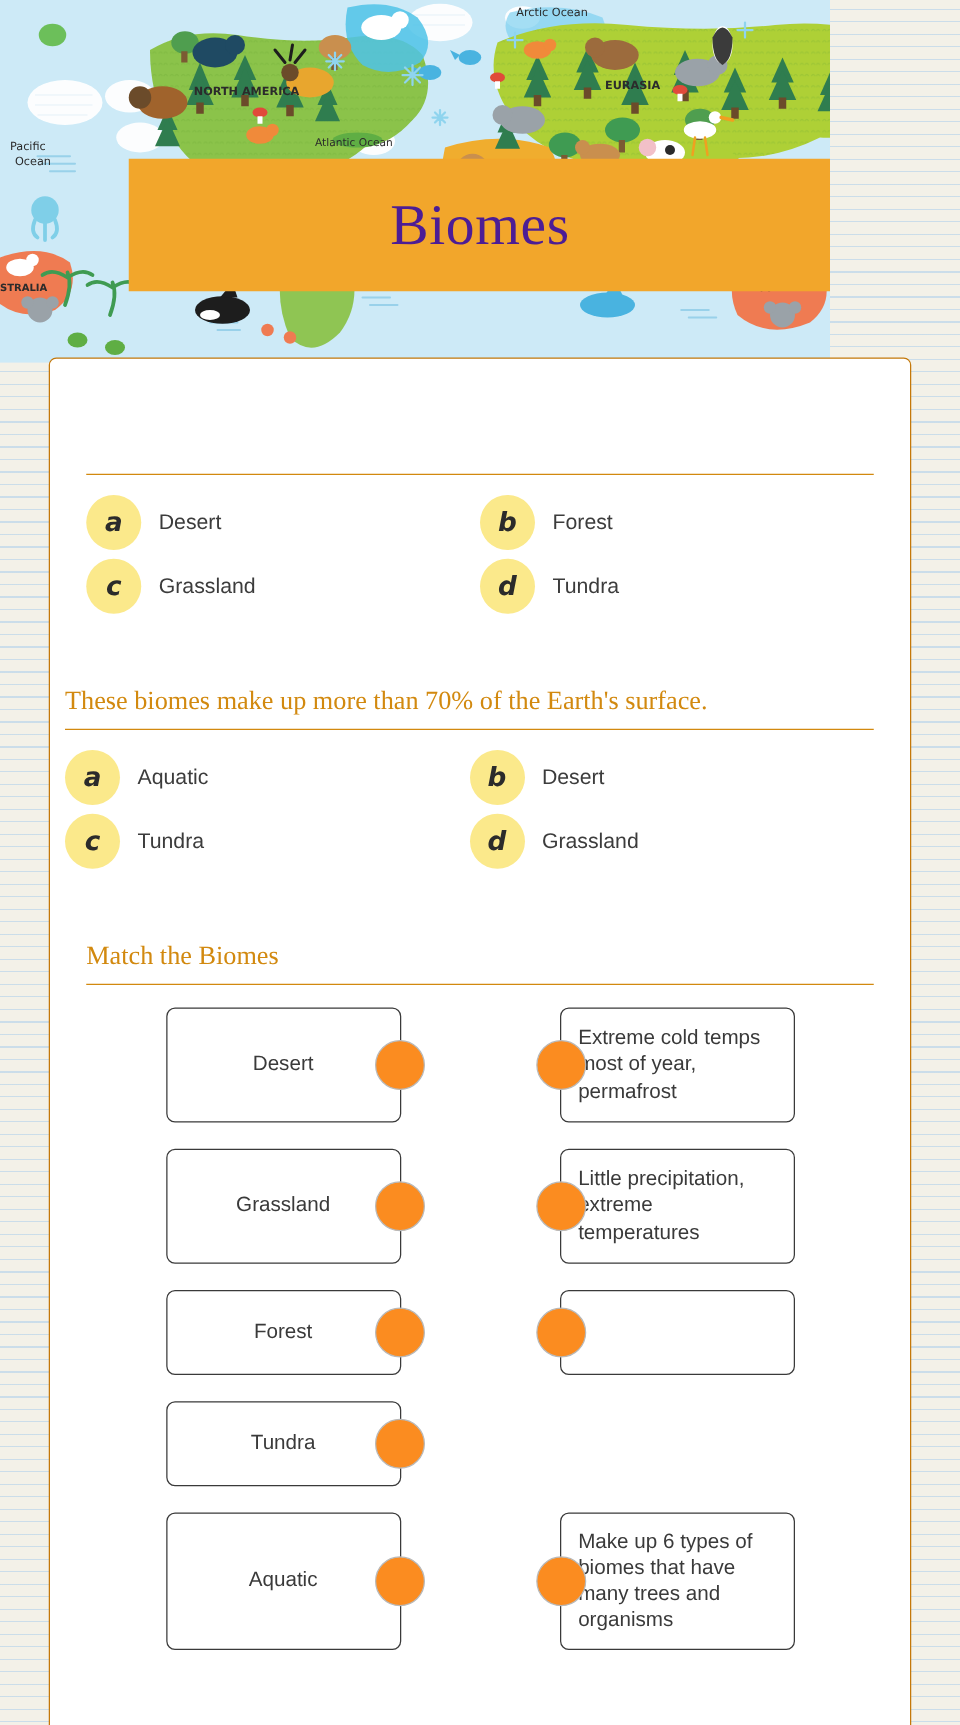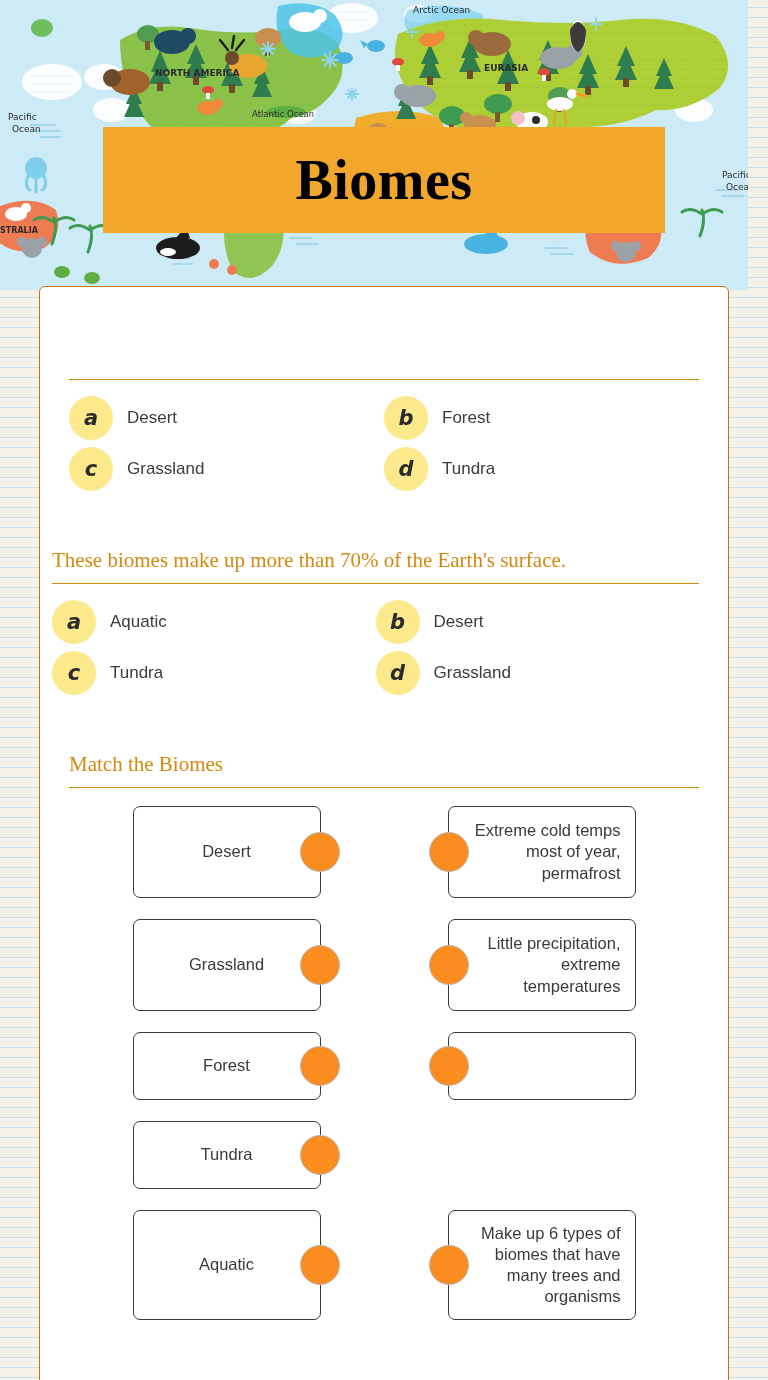--- a/index.html
+++ b/index.html
@@ -27,44 +27,43 @@
         rgba(170,205,235,0.55) 7px,
         rgba(170,205,235,0.55) 8px,
         rgba(183,214,238,0.00) 8px,
         rgba(183,214,238,0.00) 10px);
     z-index:0;
   }
 
   
   #header{
     position:absolute; top:0; left:0;
-    width:748px; height:290px;
+    width:664px; height:290px;
     background:#cdeaf7;
     overflow:hidden;
     z-index:1;
   }
   #map-svg{ position:absolute; top:0; left:0; width:768px; height:290px; display:block; }
 
   
   #title-banner{
     position:absolute;
     left:103px; top:127px;
     width:562px; height:106px;
     background:#f2a párt;
     background:#f2a62b;
     display:flex; align-items:center; justify-content:center;
     z-index:3;
   }
   #title-text{
     font-family:"Liberation Serif", serif;
-    font-size:56px;
+    font-size:46px;
     line-height:1;
-    color:#000000;
+    color:#4c1d95;
     letter-spacing:0.5px;
-    font-weight:bold;
   }
 
   
   #card{
     position:absolute;
     left:39px; top:286px;
     width:690px; height:1120px;
     background:#ffffff;
     border:1.5px solid #c4780a;
     border-radius:6px;
@@ -138,21 +137,21 @@
     min-height:68px;
     width:188px;
     display:flex;
     align-items:center;
     justify-content:center;
     padding:8px 14px;
   }
   .m-box .m-text{
     font-size:16.5px;
     color:#3a3a3a;
-    text-align:right;
+    text-align:left;
     line-height:1.28;
     font-family:"Liberation Sans", sans-serif;
   }
   .dot{
     position:absolute;
     width:40px; height:40px;
     border-radius:50%;
     background:#fb8c20;
     border:1.6px solid #b9b9b9;
     top:50%;

